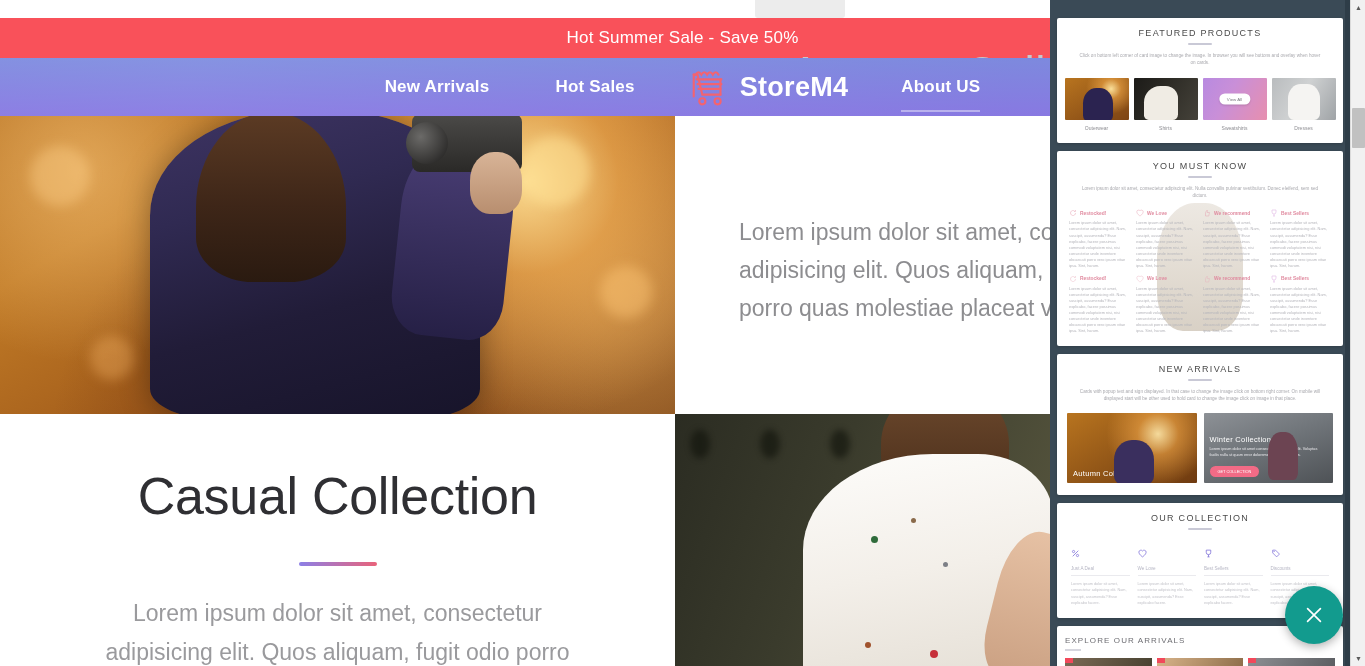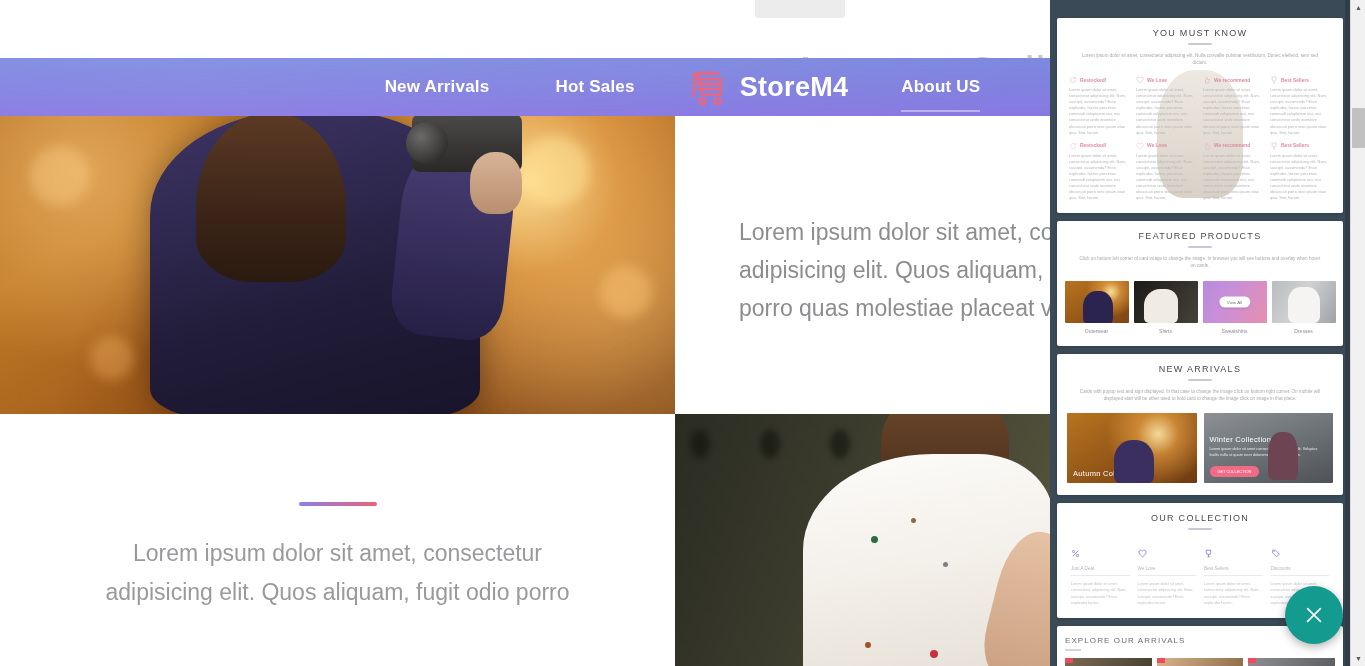--- a/index.html
+++ b/index.html
@@ -259,20 +259,23 @@
 <body>
 
 <div id="app">
 
   <div class="top-sliver">
     <div class="tab-ghost"></div>
   </div>
 
   <div class="site">
 
+    <div class="promo">
+      <span>Hot Summer Sale - Save 50%</span>
+    </div>
 
     <div class="nav">
       <div class="nav-inner">
         <div class="nav-link">New Arrivals</div>
         <div class="nav-link">Hot Sales</div>
 
         <div class="brand">
           <svg class="cart-icon" viewBox="0 0 44 44">
             <g fill="none" stroke="#f4636f" stroke-width="2.2" stroke-linecap="round">
               <path d="M6 9 h4 l5 21 h19"></path>
@@ -308,20 +311,21 @@
         <div class="camera"></div>
         <div class="hand"></div>
       </div>
       <div class="hero-text">
         <div class="hero-para">Lorem ipsum dolor sit amet, consectetur adipisicing elit. Quos aliquam, fugit odio porro quas molestiae placeat voluptas</div>
       </div>
     </div>
 
     <div class="block2">
       <div class="b2-text">
+        <div class="b2-title">Casual Collection</div>
         <div class="b2-rule"></div>
         <div class="b2-para">Lorem ipsum dolor sit amet, consectetur adipisicing elit. Quos aliquam, fugit odio porro</div>
       </div>
       <div class="b2-photo">
         <div class="wallpaper"></div>
         <div class="shirt-head"></div>
         <div class="shirt"></div>
         <div class="shirt-forearm"></div>
         <div class="dot" style="left:196px;top:122px;width:7px;height:7px;background:#2f6b3a"></div>
         <div class="dot" style="left:236px;top:104px;width:5px;height:5px;background:#8a6a4a"></div>
@@ -330,103 +334,20 @@
         <div class="dot" style="left:190px;top:228px;width:6px;height:6px;background:#a0522d"></div>
       </div>
 
     </div>
   </div>
 
   <div class="panel">
     <div class="panel-scroll">
 
       <div class="card">
-        <div class="card-h">YOU MUST KNOW</div>
-        <div class="card-rule"></div>
-        <div class="card-sub">Lorem ipsum dolor sit amet, consectetur adipiscing elit. Nulla convallis pulvinar vestibulum. Donec eleifend, sem sed dictum.</div>
-        <div class="ymk-wrap">
-          <div class="ymk-bg"></div>
-          <div class="ymk-grid">
-            <div class="ymk-cell">
-              <div class="ymk-head">
-                  <svg class="ymk-ic" viewBox="0 0 16 16">
-                    <path d="M13 8a5 5 0 1 1-1.8-3.8M13 2v3h-3" fill="none" stroke="#e08a9f" stroke-width="1.5"></path>
-                  </svg>
-                  <span class="ymk-t">Restocked!</span>
-                </div>
-              <div class="ymk-p">Lorem ipsum dolor sit amet, consectetur adipisicing elit. Nam, suscipit, assumenda? Esse explicabo, facere possimus commodi voluptatem nisi, nisi consectetur unde inventore obcaecati porro vero ipsam vitae ipsa. Sint, harum.</div>
-            </div>
-            <div class="ymk-cell">
-              <div class="ymk-head">
-                  <svg class="ymk-ic" viewBox="0 0 16 16">
-                    <path d="M8 14S1.5 9.8 1.5 5.6A3.6 3.6 0 0 1 8 3.6a3.6 3.6 0 0 1 6.5 2c0 4.2-6.5 8.4-6.5 8.4z" fill="none" stroke="#e08a9f" stroke-width="1.4"></path>
-                  </svg>
-                  <span class="ymk-t">We Love</span>
-                </div>
-              <div class="ymk-p">Lorem ipsum dolor sit amet, consectetur adipisicing elit. Nam, suscipit, assumenda? Esse explicabo, facere possimus commodi voluptatem nisi, nisi consectetur unde inventore obcaecati porro vero ipsam vitae ipsa. Sint, harum.</div>
-            </div>
-            <div class="ymk-cell">
-              <div class="ymk-head">
-                  <svg class="ymk-ic" viewBox="0 0 16 16">
-                    <path d="M5 14V7l3-5 1 1-1 4h5l-1.5 7z" fill="none" stroke="#e08a9f" stroke-width="1.3"></path>
-                  </svg>
-                  <span class="ymk-t">We recommend</span>
-                </div>
-              <div class="ymk-p">Lorem ipsum dolor sit amet, consectetur adipisicing elit. Nam, suscipit, assumenda? Esse explicabo, facere possimus commodi voluptatem nisi, nisi consectetur unde inventore obcaecati porro vero ipsam vitae ipsa. Sint, harum.</div>
-            </div>
-            <div class="ymk-cell">
-              <div class="ymk-head">
-                  <svg class="ymk-ic" viewBox="0 0 16 16">
-                    <path d="M4 2h8v4a4 4 0 0 1-8 0zM6 14h4M8 10v4" fill="none" stroke="#cf8fd6" stroke-width="1.4"></path>
-                  </svg>
-                  <span class="ymk-t">Best Sellers</span>
-                </div>
-              <div class="ymk-p">Lorem ipsum dolor sit amet, consectetur adipisicing elit. Nam, suscipit, assumenda? Esse explicabo, facere possimus commodi voluptatem nisi, nisi consectetur unde inventore obcaecati porro vero ipsam vitae ipsa. Sint, harum.</div>
-            </div>
-            <div class="ymk-cell">
-              <div class="ymk-head">
-                  <svg class="ymk-ic" viewBox="0 0 16 16">
-                    <path d="M13 8a5 5 0 1 1-1.8-3.8M13 2v3h-3" fill="none" stroke="#e8a9b8" stroke-width="1.5"></path>
-                  </svg>
-                  <span class="ymk-t">Restocked!</span>
-                </div>
-              <div class="ymk-p">Lorem ipsum dolor sit amet, consectetur adipisicing elit. Nam, suscipit, assumenda? Esse explicabo, facere possimus commodi voluptatem nisi, nisi consectetur unde inventore obcaecati porro vero ipsam vitae ipsa. Sint, harum.</div>
-            </div>
-            <div class="ymk-cell">
-              <div class="ymk-head">
-                  <svg class="ymk-ic" viewBox="0 0 16 16">
-                    <path d="M8 14S1.5 9.8 1.5 5.6A3.6 3.6 0 0 1 8 3.6a3.6 3.6 0 0 1 6.5 2c0 4.2-6.5 8.4-6.5 8.4z" fill="none" stroke="#e8a9b8" stroke-width="1.4"></path>
-                  </svg>
-                  <span class="ymk-t">We Love</span>
-                </div>
-              <div class="ymk-p">Lorem ipsum dolor sit amet, consectetur adipisicing elit. Nam, suscipit, assumenda? Esse explicabo, facere possimus commodi voluptatem nisi, nisi consectetur unde inventore obcaecati porro vero ipsam vitae ipsa. Sint, harum.</div>
-            </div>
-            <div class="ymk-cell">
-              <div class="ymk-head">
-                  <svg class="ymk-ic" viewBox="0 0 16 16">
-                    <path d="M5 14V7l3-5 1 1-1 4h5l-1.5 7z" fill="none" stroke="#e8a9b8" stroke-width="1.3"></path>
-                  </svg>
-                  <span class="ymk-t">We recommend</span>
-                </div>
-              <div class="ymk-p">Lorem ipsum dolor sit amet, consectetur adipisicing elit. Nam, suscipit, assumenda? Esse explicabo, facere possimus commodi voluptatem nisi, nisi consectetur unde inventore obcaecati porro vero ipsam vitae ipsa. Sint, harum.</div>
-            </div>
-            <div class="ymk-cell">
-              <div class="ymk-head">
-                  <svg class="ymk-ic" viewBox="0 0 16 16">
-                    <path d="M4 2h8v4a4 4 0 0 1-8 0zM6 14h4M8 10v4" fill="none" stroke="#cf8fd6" stroke-width="1.4"></path>
-                  </svg>
-                  <span class="ymk-t">Best Sellers</span>
-                </div>
-              <div class="ymk-p">Lorem ipsum dolor sit amet, consectetur adipisicing elit. Nam, suscipit, assumenda? Esse explicabo, facere possimus commodi voluptatem nisi, nisi consectetur unde inventore obcaecati porro vero ipsam vitae ipsa. Sint, harum.</div>
-            </div>
-          </div>
-        </div>
-      </div>
-
-      <div class="card">
         <div class="card-h">FEATURED PRODUCTS</div>
         <div class="card-rule"></div>
         <div class="card-sub">Click on bottom left corner of card image to change the image. In browser you will see buttons and overlay when hover on cards.</div>
         <div class="fp-row">
           <div class="fp-item">
             <div class="fp-thumb th1"></div>
             <div class="fp-cap">Outerwear</div>
           </div>
           <div class="fp-item">
             <div class="fp-thumb th2"></div>
@@ -434,20 +355,103 @@
           </div>
           <div class="fp-item">
             <div class="fp-thumb th3">
               <div class="viewall">View All</div>
             </div>
             <div class="fp-cap">Sweatshirts</div>
           </div>
           <div class="fp-item">
             <div class="fp-thumb th4"></div>
             <div class="fp-cap">Dresses</div>
+          </div>
+        </div>
+      </div>
+
+      <div class="card">
+        <div class="card-h">YOU MUST KNOW</div>
+        <div class="card-rule"></div>
+        <div class="card-sub">Lorem ipsum dolor sit amet, consectetur adipiscing elit. Nulla convallis pulvinar vestibulum. Donec eleifend, sem sed dictum.</div>
+        <div class="ymk-wrap">
+          <div class="ymk-bg"></div>
+          <div class="ymk-grid">
+            <div class="ymk-cell">
+              <div class="ymk-head">
+                  <svg class="ymk-ic" viewBox="0 0 16 16">
+                    <path d="M13 8a5 5 0 1 1-1.8-3.8M13 2v3h-3" fill="none" stroke="#e08a9f" stroke-width="1.5"></path>
+                  </svg>
+                  <span class="ymk-t">Restocked!</span>
+                </div>
+              <div class="ymk-p">Lorem ipsum dolor sit amet, consectetur adipisicing elit. Nam, suscipit, assumenda? Esse explicabo, facere possimus commodi voluptatem nisi, nisi consectetur unde inventore obcaecati porro vero ipsam vitae ipsa. Sint, harum.</div>
+            </div>
+            <div class="ymk-cell">
+              <div class="ymk-head">
+                  <svg class="ymk-ic" viewBox="0 0 16 16">
+                    <path d="M8 14S1.5 9.8 1.5 5.6A3.6 3.6 0 0 1 8 3.6a3.6 3.6 0 0 1 6.5 2c0 4.2-6.5 8.4-6.5 8.4z" fill="none" stroke="#e08a9f" stroke-width="1.4"></path>
+                  </svg>
+                  <span class="ymk-t">We Love</span>
+                </div>
+              <div class="ymk-p">Lorem ipsum dolor sit amet, consectetur adipisicing elit. Nam, suscipit, assumenda? Esse explicabo, facere possimus commodi voluptatem nisi, nisi consectetur unde inventore obcaecati porro vero ipsam vitae ipsa. Sint, harum.</div>
+            </div>
+            <div class="ymk-cell">
+              <div class="ymk-head">
+                  <svg class="ymk-ic" viewBox="0 0 16 16">
+                    <path d="M5 14V7l3-5 1 1-1 4h5l-1.5 7z" fill="none" stroke="#e08a9f" stroke-width="1.3"></path>
+                  </svg>
+                  <span class="ymk-t">We recommend</span>
+                </div>
+              <div class="ymk-p">Lorem ipsum dolor sit amet, consectetur adipisicing elit. Nam, suscipit, assumenda? Esse explicabo, facere possimus commodi voluptatem nisi, nisi consectetur unde inventore obcaecati porro vero ipsam vitae ipsa. Sint, harum.</div>
+            </div>
+            <div class="ymk-cell">
+              <div class="ymk-head">
+                  <svg class="ymk-ic" viewBox="0 0 16 16">
+                    <path d="M4 2h8v4a4 4 0 0 1-8 0zM6 14h4M8 10v4" fill="none" stroke="#cf8fd6" stroke-width="1.4"></path>
+                  </svg>
+                  <span class="ymk-t">Best Sellers</span>
+                </div>
+              <div class="ymk-p">Lorem ipsum dolor sit amet, consectetur adipisicing elit. Nam, suscipit, assumenda? Esse explicabo, facere possimus commodi voluptatem nisi, nisi consectetur unde inventore obcaecati porro vero ipsam vitae ipsa. Sint, harum.</div>
+            </div>
+            <div class="ymk-cell">
+              <div class="ymk-head">
+                  <svg class="ymk-ic" viewBox="0 0 16 16">
+                    <path d="M13 8a5 5 0 1 1-1.8-3.8M13 2v3h-3" fill="none" stroke="#e8a9b8" stroke-width="1.5"></path>
+                  </svg>
+                  <span class="ymk-t">Restocked!</span>
+                </div>
+              <div class="ymk-p">Lorem ipsum dolor sit amet, consectetur adipisicing elit. Nam, suscipit, assumenda? Esse explicabo, facere possimus commodi voluptatem nisi, nisi consectetur unde inventore obcaecati porro vero ipsam vitae ipsa. Sint, harum.</div>
+            </div>
+            <div class="ymk-cell">
+              <div class="ymk-head">
+                  <svg class="ymk-ic" viewBox="0 0 16 16">
+                    <path d="M8 14S1.5 9.8 1.5 5.6A3.6 3.6 0 0 1 8 3.6a3.6 3.6 0 0 1 6.5 2c0 4.2-6.5 8.4-6.5 8.4z" fill="none" stroke="#e8a9b8" stroke-width="1.4"></path>
+                  </svg>
+                  <span class="ymk-t">We Love</span>
+                </div>
+              <div class="ymk-p">Lorem ipsum dolor sit amet, consectetur adipisicing elit. Nam, suscipit, assumenda? Esse explicabo, facere possimus commodi voluptatem nisi, nisi consectetur unde inventore obcaecati porro vero ipsam vitae ipsa. Sint, harum.</div>
+            </div>
+            <div class="ymk-cell">
+              <div class="ymk-head">
+                  <svg class="ymk-ic" viewBox="0 0 16 16">
+                    <path d="M5 14V7l3-5 1 1-1 4h5l-1.5 7z" fill="none" stroke="#e8a9b8" stroke-width="1.3"></path>
+                  </svg>
+                  <span class="ymk-t">We recommend</span>
+                </div>
+              <div class="ymk-p">Lorem ipsum dolor sit amet, consectetur adipisicing elit. Nam, suscipit, assumenda? Esse explicabo, facere possimus commodi voluptatem nisi, nisi consectetur unde inventore obcaecati porro vero ipsam vitae ipsa. Sint, harum.</div>
+            </div>
+            <div class="ymk-cell">
+              <div class="ymk-head">
+                  <svg class="ymk-ic" viewBox="0 0 16 16">
+                    <path d="M4 2h8v4a4 4 0 0 1-8 0zM6 14h4M8 10v4" fill="none" stroke="#cf8fd6" stroke-width="1.4"></path>
+                  </svg>
+                  <span class="ymk-t">Best Sellers</span>
+                </div>
+              <div class="ymk-p">Lorem ipsum dolor sit amet, consectetur adipisicing elit. Nam, suscipit, assumenda? Esse explicabo, facere possimus commodi voluptatem nisi, nisi consectetur unde inventore obcaecati porro vero ipsam vitae ipsa. Sint, harum.</div>
+            </div>
           </div>
         </div>
       </div>
 
       <div class="card">
         <div class="card-h">NEW ARRIVALS</div>
         <div class="card-rule"></div>
         <div class="card-sub">Cards with popup text and sign displayed. In that case to change the image click on bottom right corner. On mobile will displayed start will be other used to hold card to change the image click on image in that place.</div>
         <div class="na-row">
           <div class="na-item na1">

